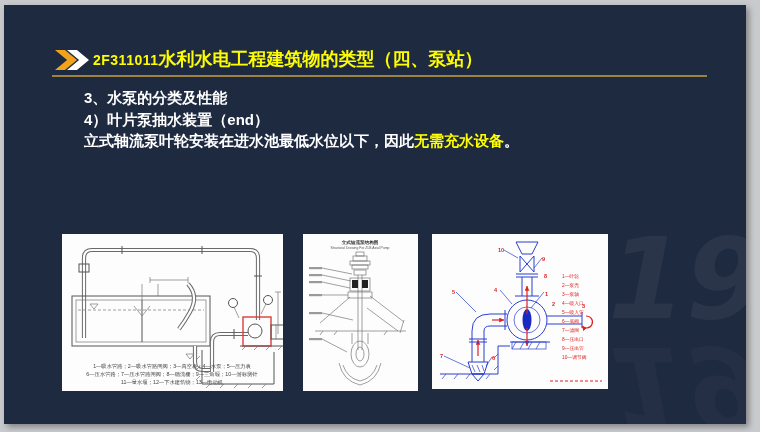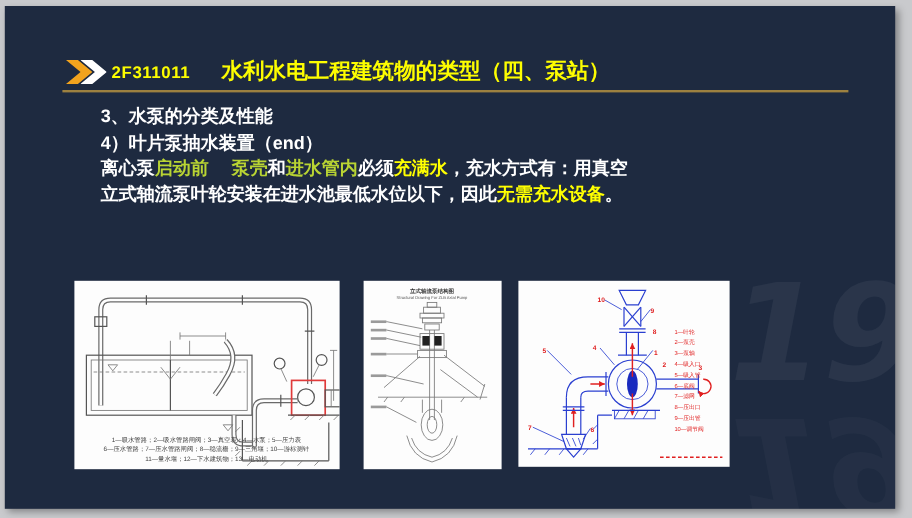--- a/index.html
+++ b/index.html
@@ -27,21 +27,21 @@
   
   .chev{position:absolute;width:22px;height:20px;
     clip-path:polygon(0 0,45% 0,100% 50%,45% 100%,0 100%,55% 50%);}
   .chev.gold{left:51px;top:45px;background:#f2a31d;z-index:2;}
   .chev.white{left:63px;top:45px;background:#ffffff;z-index:1;}
   .hdr{
     position:absolute;left:89px;top:42px;white-space:nowrap;
     color:#fdfd00;font-weight:700;
   }
   .hdr .code{font-size:14px;letter-spacing:.5px;}
-  .hdr .ttl{font-size:18px;margin-left:26px;}
+  .hdr .ttl{font-size:18px;}
   .hdr-rule{position:absolute;left:48px;top:70px;width:655px;height:2px;background:#9d8140;}
   
   .txt{
     position:absolute;left:56px;top:82px;width:645px;
     color:#ffffff;font-size:15px;font-weight:700;line-height:21.6px;
     white-space:nowrap;
   }
   .txt .pad24{padding-left:24px;}
   .txt .pad14{padding-left:14px;}
   .g{color:#b9d433;}
@@ -77,21 +77,20 @@
   <span class="chev gold"></span>
   <span class="chev white"></span>
   <div class="hdr">
     <span class="code">2F311011</span><span class="ttl">水利水电工程建筑物的类型（四、泵站）</span>
   </div>
   <div class="hdr-rule"></div>
 
   <div class="txt">
     <div class="pad24">3、水泵的分类及性能</div>
     <div class="pad24">4）叶片泵抽水装置（end）</div>
-    <div class="pad24"><span>离心泵</span><span class="g">启动前</span><span>　 </span><span class="g">泵壳</span><span>和</span><span class="g">进水管内</span><span>必须</span><span class="y">充满水</span><span>，充水方式有：用真空</span></div>
     <div class="pad24"><span>立式轴流泵叶轮安装在进水池最低水位以下，因此</span><span class="y">无需充水设备</span><span>。</span></div>
   </div>
 
   <div class="panel d1">
     <svg viewBox="0 0 221 157">
 
       <path class="pipe-o" d="M22,104 L22,24 Q22,16 30,16 L188,16 Q196,16 196,24 L196,86"></path>
       <path class="pipe-i" d="M22,104 L22,24 Q22,16 30,16 L188,16 Q196,16 196,24 L196,86"></path>
       <line class="ln" x1="60" y1="12" x2="60" y2="20"></line>
       <line class="ln" x1="140" y1="12" x2="140" y2="20"></line>

